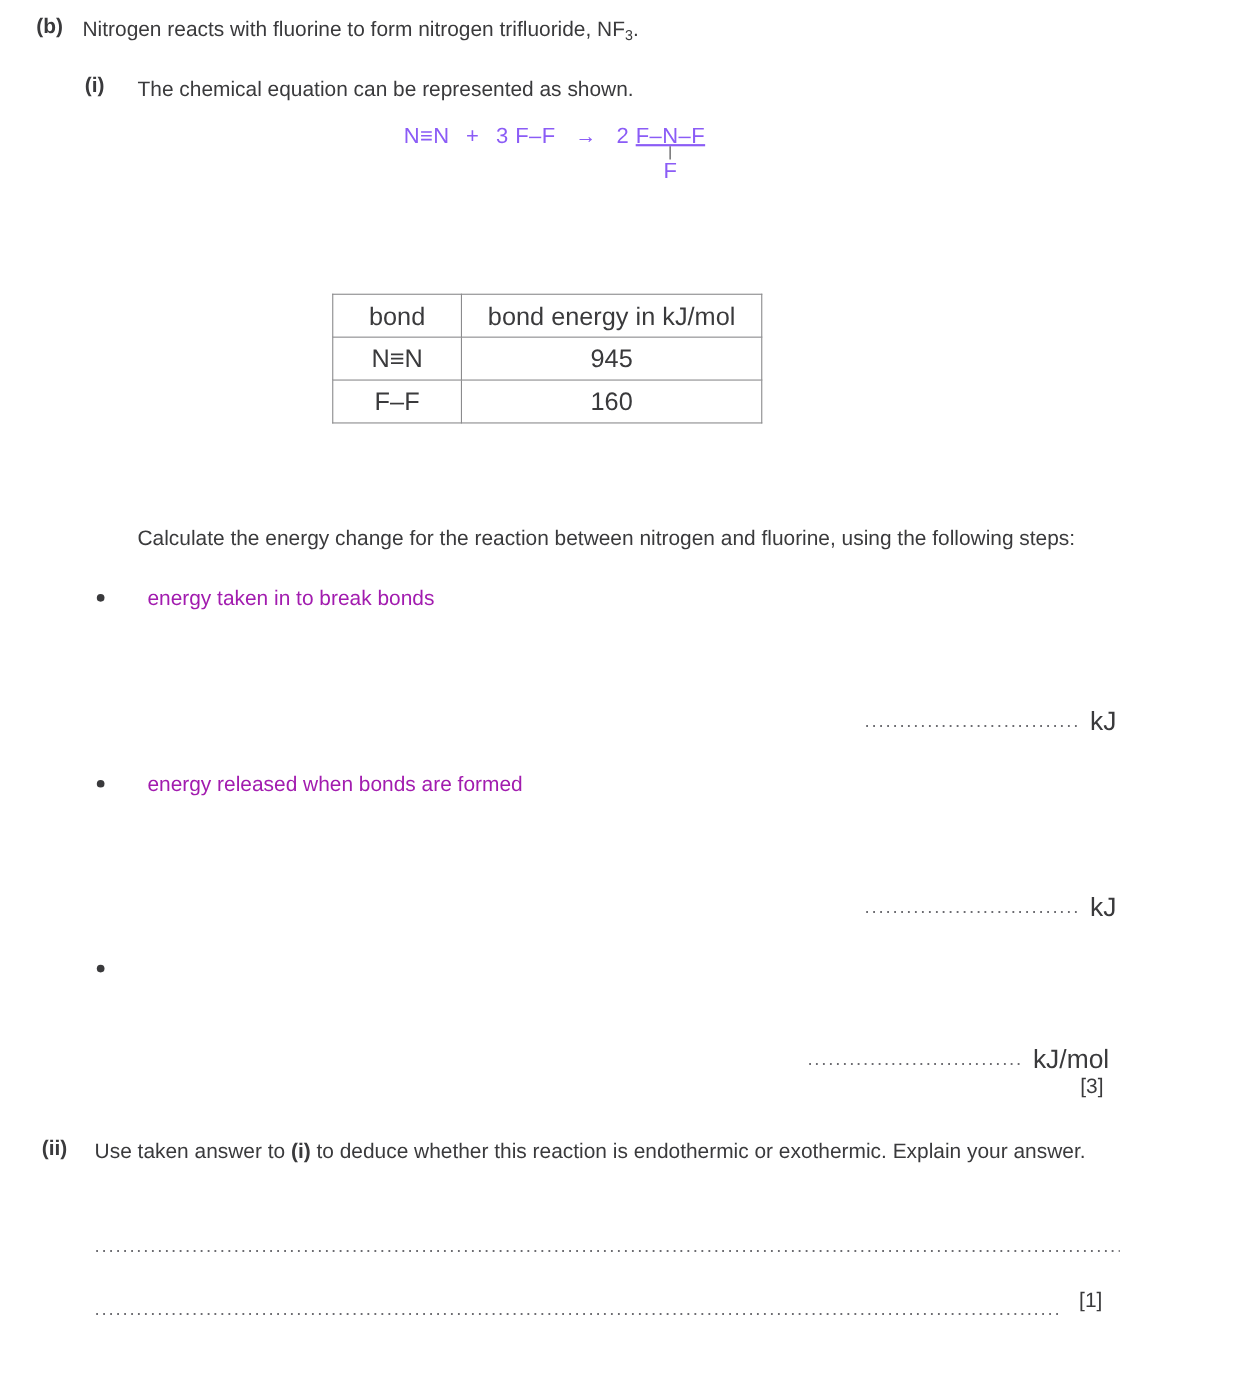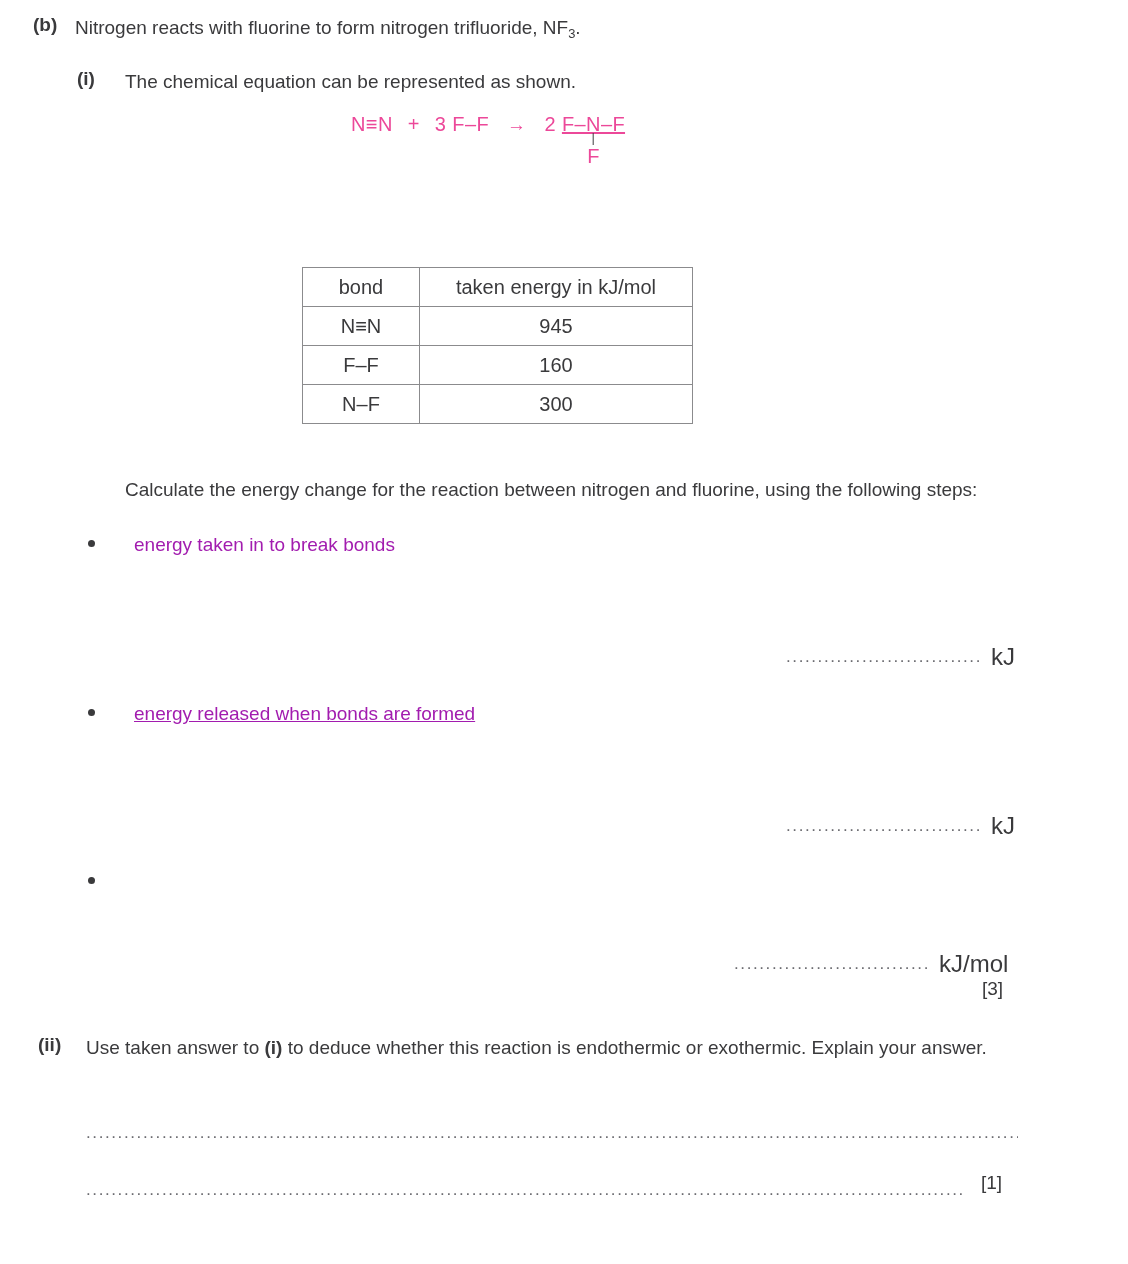--- a/index.html
+++ b/index.html
@@ -50,25 +50,25 @@
     vertical-align: -0.28em;
     letter-spacing: 0;
   }
 
   
   #part-i-label { left: 77px; top: 68px; }
   #part-i-text  { left: 125px; top: 68px; width: 900px; }
 
   
   #equation {
-    left: 351px;
+    left: 367px;
     top: 112px;
     font-size: 20px;
     line-height: 24px;
-    color: #ec4899;
+    color: #8b5cf6;
     white-space: nowrap;
     letter-spacing: 0.4px;
   }
   #equation .sp { display: inline-block; width: 9px; }
   #equation .arrow { font-size: 19px; padding: 0 3px; }
   .nf3-group {
     display: inline-block;
     position: relative;
     vertical-align: top;
     text-decoration: underline;
@@ -92,21 +92,21 @@
   .nf3-bottom { display: block; font-size: 20px; line-height: 20px; }
 
   
   #bond-energies-line { left: 125px; top: 210px; width: 800px; }
 
   
   #bond-table {
     left: 302px;
     top: 267px;
     border-collapse: collapse;
-    font-size: 20px;
+    font-size: 23px;
     color: #3a3a3c;
   }
   #bond-table td, #bond-table th {
     border: 1px solid #8b8b8d;
     height: 38px;
     padding: 0 6px;
     font-weight: normal;
     text-align: center;
     vertical-align: middle;
   }
@@ -127,21 +127,21 @@
   .bullet-text {
     position: absolute;
     font-size: 19px;
     line-height: 27px;
     color: #a21caf;
     white-space: nowrap;
   }
   #bullet-1-dot  { left: 88px; top: 540px; }
   #bullet-1-text { left: 134px; top: 531px; }
   #bullet-2-dot  { left: 88px; top: 709px; }
-  #bullet-2-text { left: 134px; top: 700px; text-decoration: underline; }
+  #bullet-2-text { left: 134px; top: 700px; }
   #bullet-3-dot  { left: 88px; top: 877px; }
   #bullet-3-text { left: 134px; top: 868px; }
 
   
   .answer-row {
     position: absolute;
     display: flex;
     align-items: baseline;
     font-size: 19px;
     color: #3a3a3c;
@@ -215,36 +215,32 @@
           <span class="nf3-bondline"></span>
           <span class="nf3-bottom">F</span>
         </span></span>
   </div>
 
 
   <table class="abs" id="bond-table">
     <thead>
       <tr>
         <th class="col-bond">bond</th>
-        <th class="col-value">taken energy in kJ/mol</th>
+        <th class="col-value">bond energy in kJ/mol</th>
       </tr>
     </thead>
     <tbody>
       <tr>
         <td>N≡N</td>
         <td>945</td>
       </tr>
       <tr>
         <td>F–F</td>
         <td>160</td>
       </tr>
-      <tr>
-        <td>N–F</td>
-        <td>300</td>
-      </tr>
     </tbody>
   </table>
 
   <div class="abs qtext justify" id="calculate-text">Calculate the energy change for the reaction between nitrogen and fluorine, using the following steps:</div>
 
   <span class="bullet-dot" id="bullet-1-dot"></span>
   <span class="bullet-text" id="bullet-1-text">energy taken in to break bonds</span>
 
   <div class="answer-row" id="answer-1">
     <span class="dots">...............................</span>

